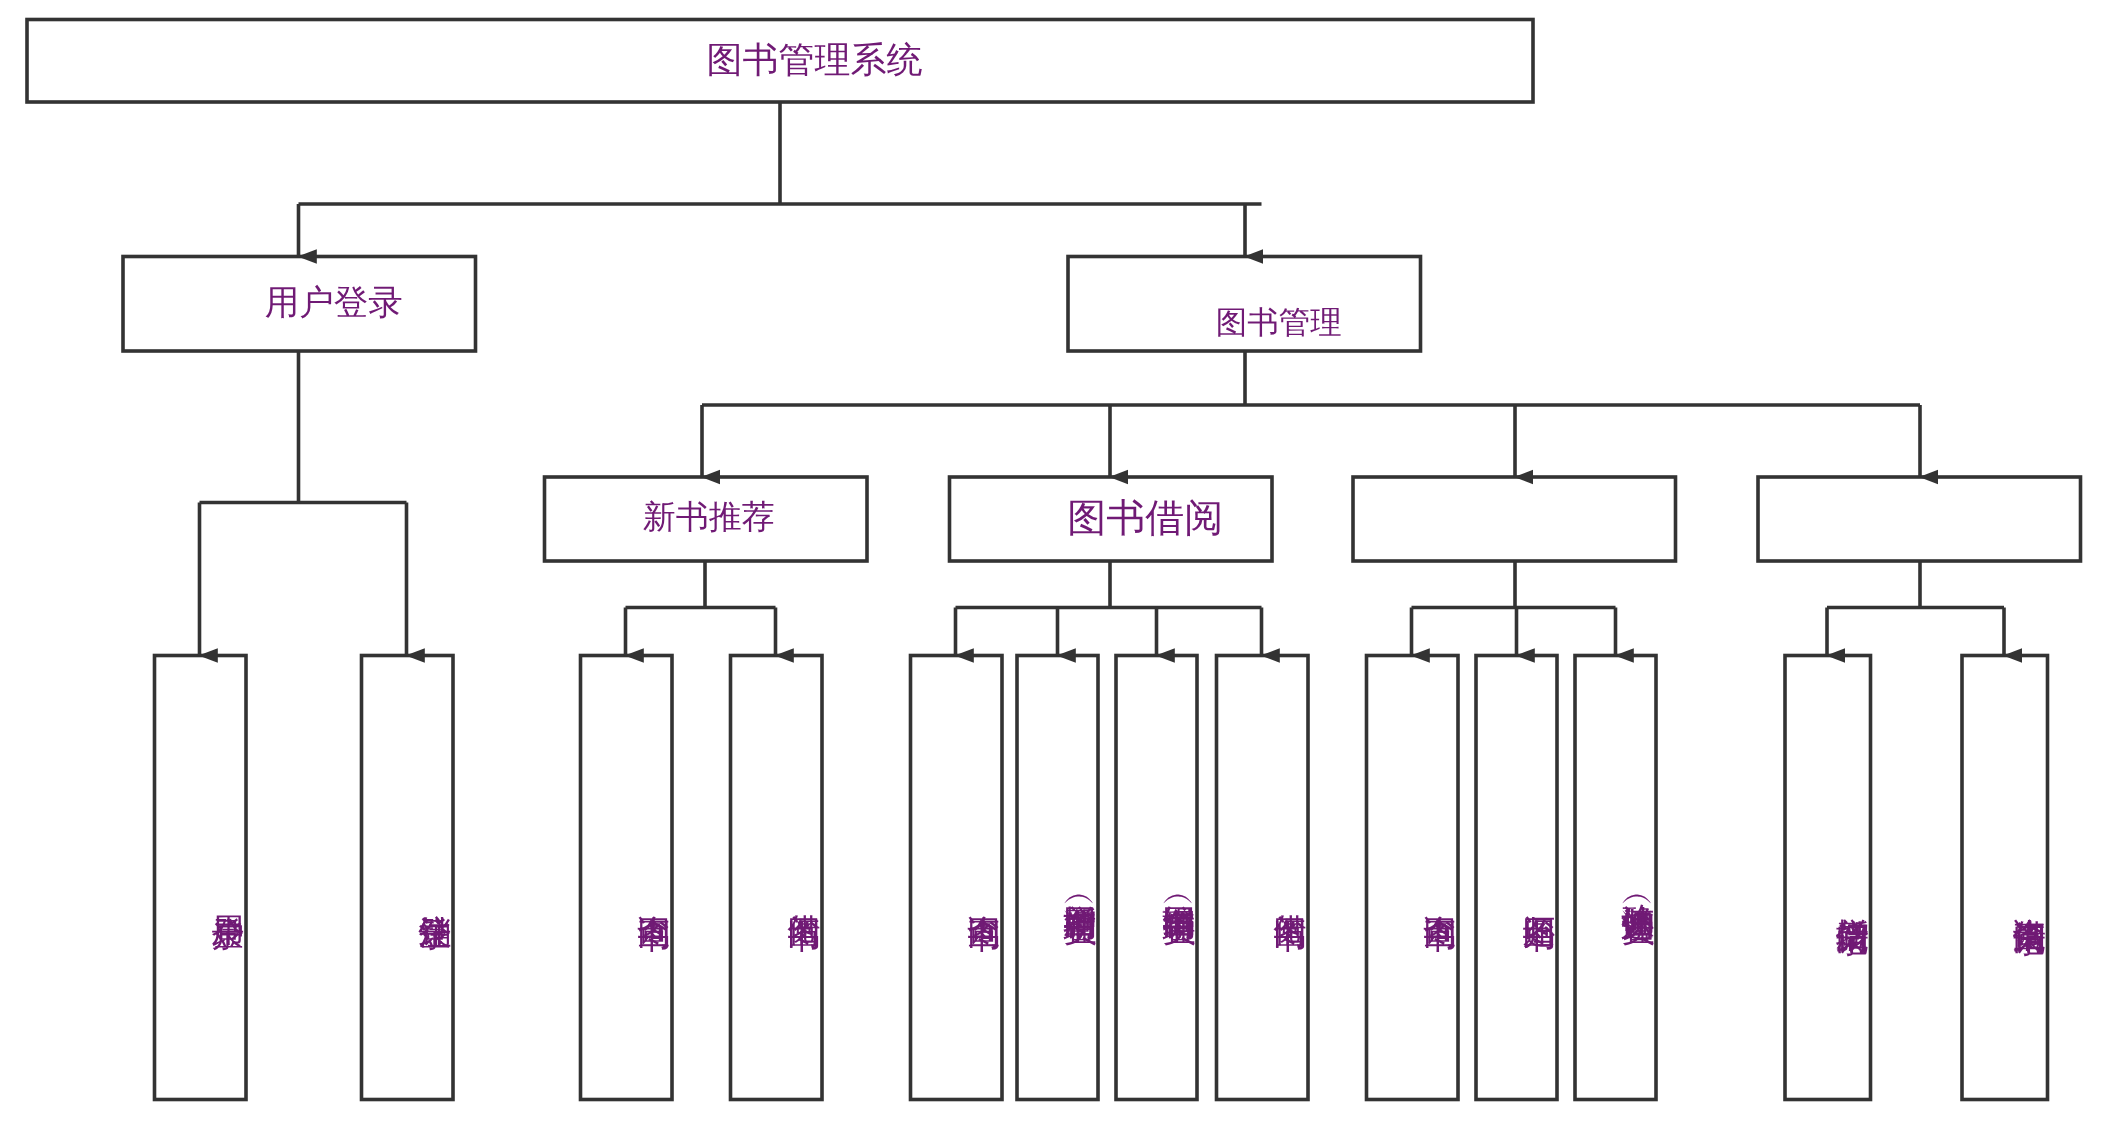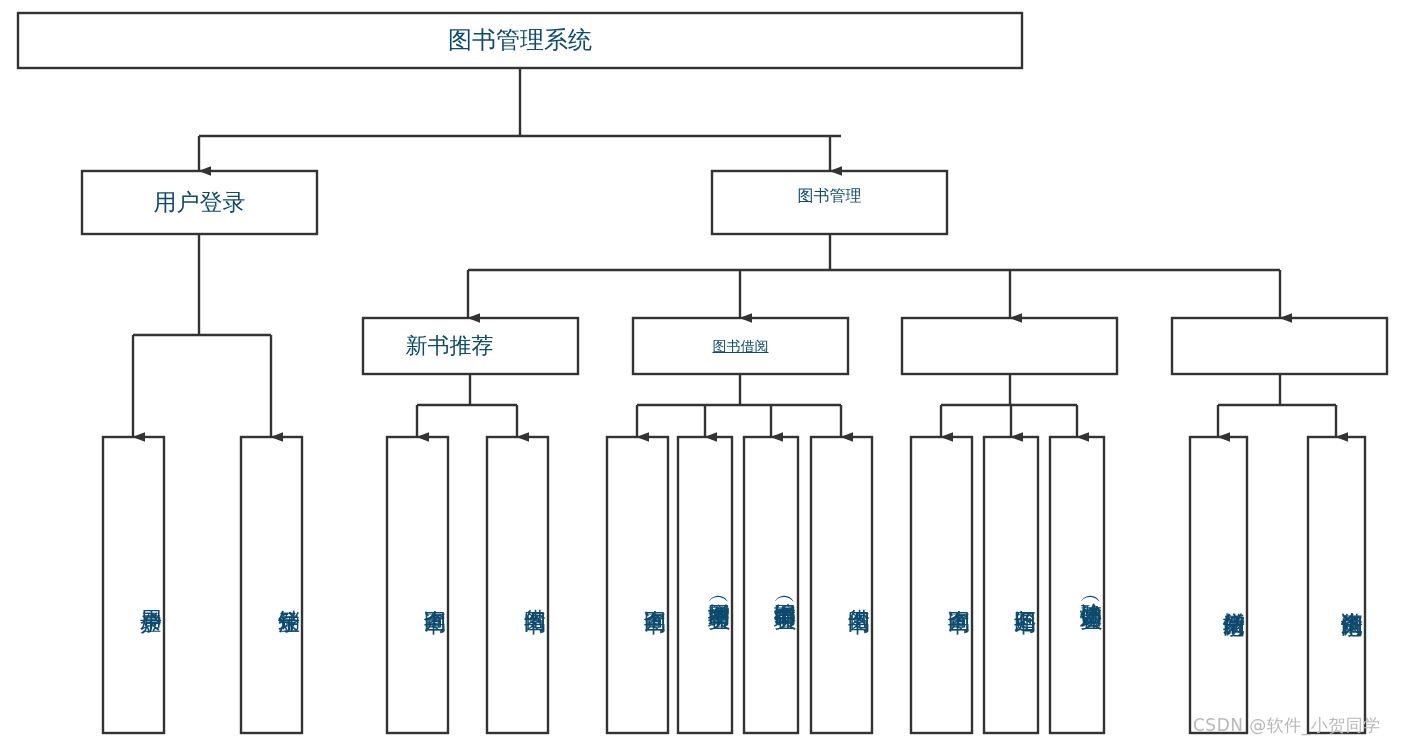--- a/index.html
+++ b/index.html
@@ -33,29 +33,30 @@
     stroke: #333333;
     stroke-width: 2.4;
     fill: none;
     stroke-linecap: butt;
   }
   .arrowhead {
     fill: #333333;
   }
   .node-label {
     position: absolute;
-    color: #0c4a6e;
+    color: #701a75;
     font-size: 21px;
     line-height: 1.18;
     display: flex;
     align-items: center;
     justify-content: center;
     text-align: center;
     pointer-events: none;
     white-space: nowrap;
+    padding-left: 23px;
   }
   .node-label.vertical {
     writing-mode: vertical-rl;
     text-orientation: upright;
     align-items: flex-start;
     justify-content: center;
     letter-spacing: 1px;
     padding-top: 18px;
     box-sizing: border-box;
   }
@@ -140,34 +141,33 @@
 
     <path class="conn" d="M1280 374 L1280 405"></path>
     <path class="conn" d="M1218 405 L1336 405"></path>
     <path class="conn" marker-end="url(#ah)" d="M1218 405 L1218 437"></path>
     <path class="conn" marker-end="url(#ah)" d="M1336 405 L1336 437"></path>
   </svg>
 
   <div class="node-label" style="left:18px; top:13px; width:1004px; height:55px; font-size:24px;">图书管理系统</div>
 
   <div class="node-label" style="left:82px; top:171px; width:235px; height:63px; font-size:23px;">用户登录</div>
-  <div class="node-label" style="left:712px; top:165px; width:235px; height:63px; font-size:16px;">图书管理</div>
+  <div class="node-label" style="left:712px; top:184px; width:235px; height:63px; font-size:21px;">图书管理</div>
 
   <div class="node-label" style="left:342px; top:318px; width:215px; height:56px; font-size:22px;">新书推荐</div>
-  <div class="node-label" style="left:633px; top:318px; width:215px; height:56px; font-size:14px;text-decoration:underline;">图书借阅</div>
+  <div class="node-label" style="left:633px; top:318px; width:215px; height:56px; font-size:26px;">图书借阅</div>
 
   <div class="node-label vertical" style="left:103px; top:437px; width:61px; height:296px; font-size:22px;">用户登录</div>
   <div class="node-label vertical" style="left:241px; top:437px; width:61px; height:296px; font-size:22px;">注销登录</div>
   <div class="node-label vertical" style="left:387px; top:437px; width:61px; height:296px; font-size:22px;">查询图书</div>
   <div class="node-label vertical" style="left:487px; top:437px; width:61px; height:296px; font-size:22px;">借阅图书</div>
   <div class="node-label vertical" style="left:607px; top:437px; width:61px; height:296px; font-size:22px;">查询图书</div>
   <div class="node-label vertical" style="left:678px; top:437px; width:54px; height:296px; font-size:22px; padding-top:8px;">新增图书（管理员）</div>
   <div class="node-label vertical" style="left:744px; top:437px; width:54px; height:296px; font-size:22px; padding-top:8px;">编辑图书（管理员）</div>
   <div class="node-label vertical" style="left:811px; top:437px; width:61px; height:296px; font-size:22px;">借阅图书</div>
   <div class="node-label vertical" style="left:911px; top:437px; width:61px; height:296px; font-size:22px;">查询图书</div>
   <div class="node-label vertical" style="left:984px; top:437px; width:54px; height:296px; font-size:22px;">归还图书</div>
   <div class="node-label vertical" style="left:1050px; top:437px; width:54px; height:296px; font-size:22px; padding-top:8px;">确认归还（管理员）</div>
   <div class="node-label vertical" style="left:1190px; top:437px; width:57px; height:296px; font-size:22px; padding-top:24px;">新增借阅记录</div>
   <div class="node-label vertical" style="left:1308px; top:437px; width:57px; height:296px; font-size:22px; padding-top:24px;">查询借阅记录</div>
 
-  <div class="watermark" style="left:1193px; top:714px;">CSDN @软件_小贺同学</div>
 
 </div>
 
 </body></html>

